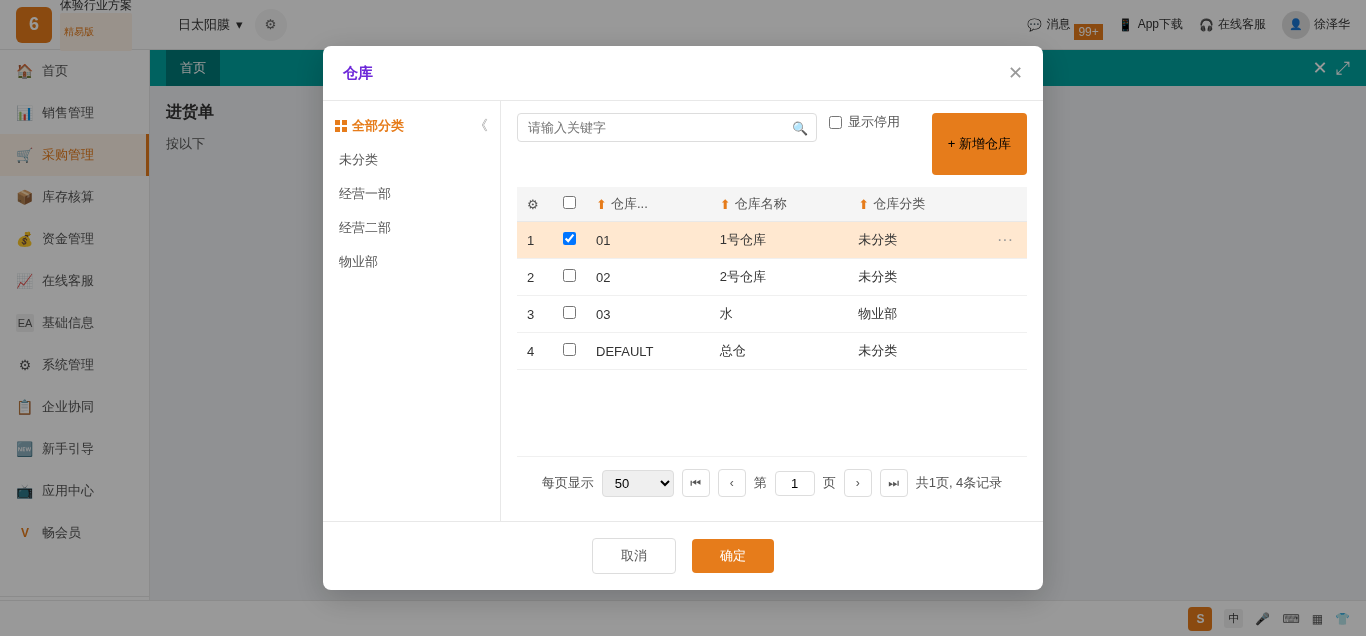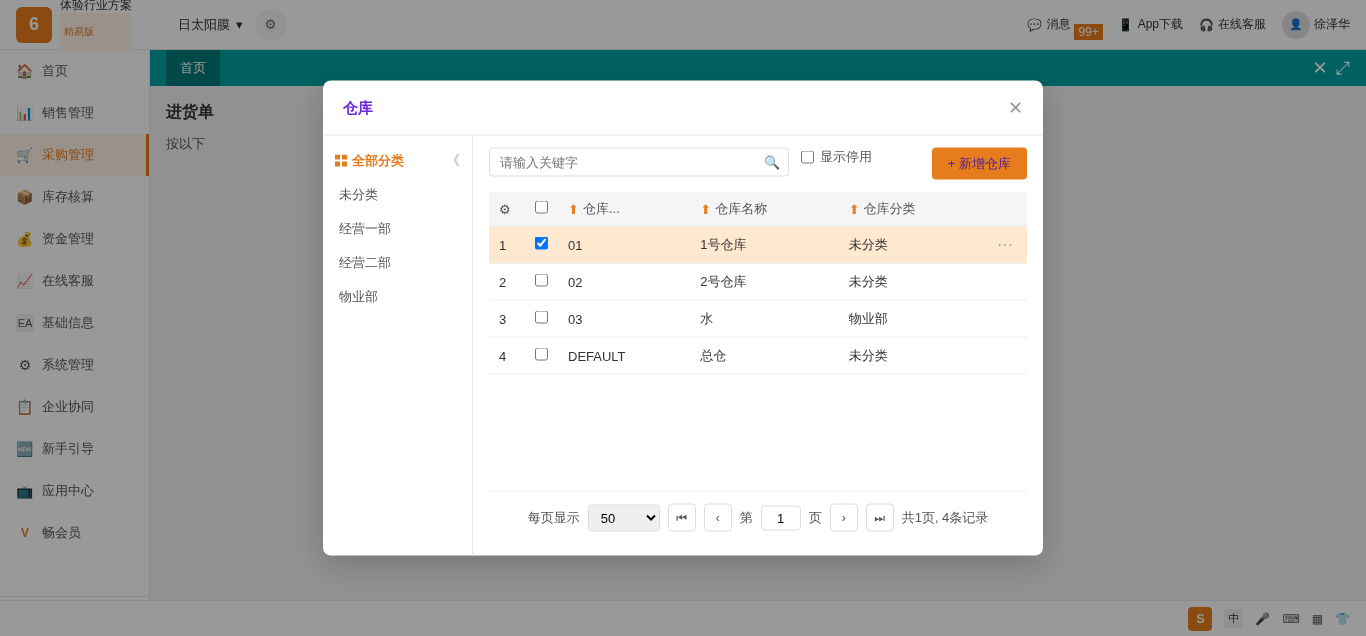--- a/index.html
+++ b/index.html
@@ -97,21 +97,21 @@
     .modal-header {
       display: flex; align-items: center; justify-content: space-between;
       padding: 16px 20px; border-bottom: 1px solid #e8e8e8;
     }
     .modal-title { font-size: 15px; font-weight: bold; color: #6d28d9; }
     .modal-close { cursor: pointer; color: #999; font-size: 18px; background: none; border: none; }
     .modal-body { display: flex; min-height: 420px; }
 
     
     .category-panel {
-      width: 150px; border-right: 1px solid #e8e8e8; padding: 8px 0;
+      width: 178px; border-right: 1px solid #e8e8e8; padding: 8px 0;
       position: relative;
     }
     .category-header {
       display: flex; align-items: center; justify-content: space-between;
       padding: 8px 12px; cursor: pointer;
     }
     .category-title { color: #e67c1b; font-size: 13px; font-weight: bold; }
     .collapse-btn { color: #999; cursor: pointer; font-size: 14px; }
     .category-item {
       padding: 8px 16px; cursor: pointer; color: #555; font-size: 13px;
@@ -121,22 +121,22 @@
     .content-panel { flex: 1; padding: 12px 16px; display: flex; flex-direction: column; }
     .search-bar { display: flex; align-items: flex-start; gap: 12px; margin-bottom: 12px; }
     .search-input-wrap { position: relative; flex: 1; max-width: 300px; }
     .search-input {
       width: 100%; padding: 6px 32px 6px 10px; border: 1px solid #ddd;
       border-radius: 4px; font-size: 13px; outline: none;
     }
     .search-icon { position: absolute; right: 8px; top: 50%; transform: translateY(-50%); color: #999; cursor: pointer; }
     .checkbox-label { display: flex; align-items: center; gap: 6px; color: #555; font-size: 13px; cursor: pointer; }
     .add-btn {
-      margin-left: auto; background: #e67c1b; color: #4c1d95; border: none;
-      padding: 7px 16px; border-radius: 4px; cursor: pointer; font-size: 13px;
+      margin-left: auto; background: #e67c1b; color: #000000; border: none;
+      padding: 22px 16px; border-radius: 4px; cursor: pointer; font-size: 13px;
     }
 
     
     .data-table { width: 100%; border-collapse: collapse; flex: 1; }
     .data-table th {
       background: #f5f5f5; padding: 8px 10px; text-align: left;
       font-size: 13px; color: #555; border-bottom: 1px solid #e8e8e8;
       font-weight: normal;
     }
     .data-table td {
@@ -447,20 +447,24 @@
         <span class="pagination-label">第</span>
         <input class="page-input" type="text" value="1" style="">
         <span class="pagination-label">页</span>
         <button class="page-btn">›</button>
         <button class="page-btn">⏭</button>
         <span class="page-info">共1页, 4条记录</span>
       </div>
     </div>
   </div>
 
+  <div class="modal-footer">
+    <button class="cancel-btn">取消</button>
+    <button class="confirm-btn">确定</button>
+  </div>
 </div>
 
 <div class="bottom-bar">
   <div class="bottom-item">
     <div class="s-logo">S</div>
   </div>
   <div class="bottom-item">
     <span class="zh-icon">中</span>
   </div>
   <div class="bottom-item">

